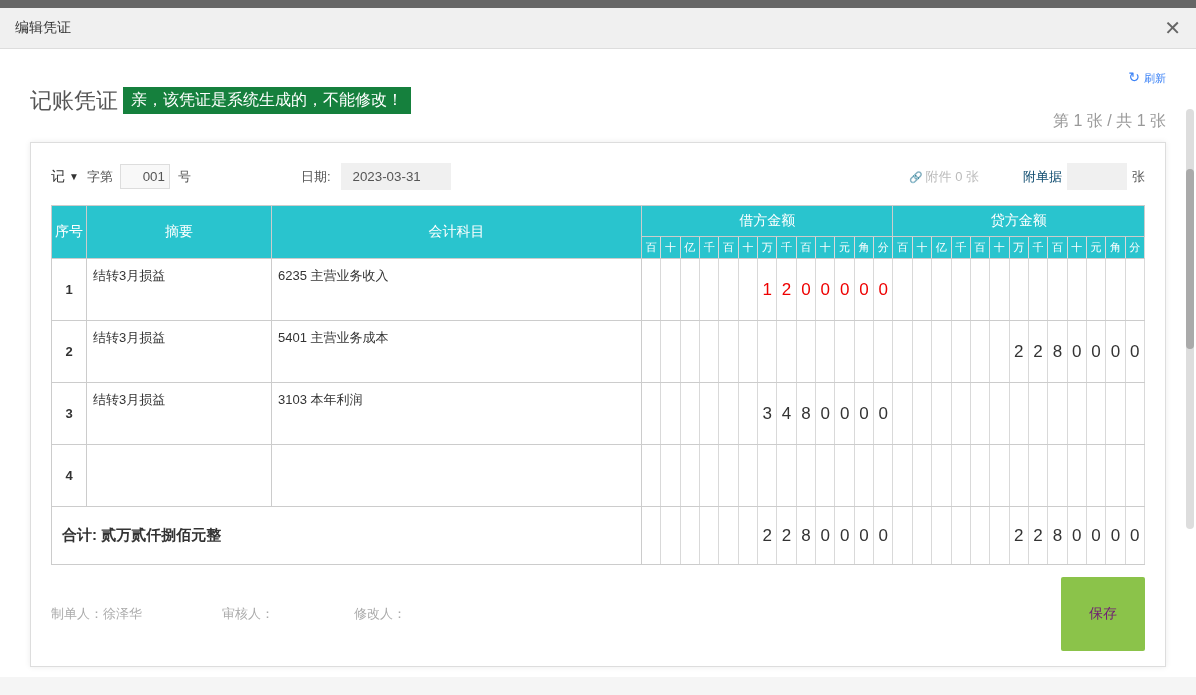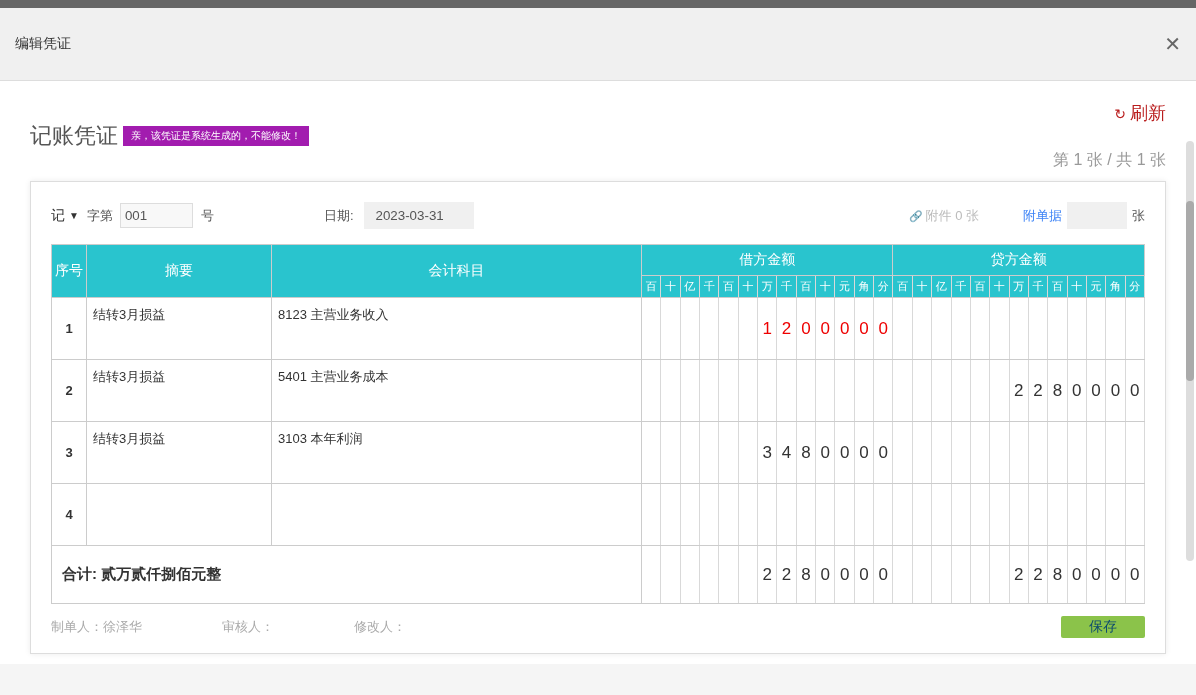--- a/index.html
+++ b/index.html
@@ -2,63 +2,63 @@
 <html><head>
   <meta charset="utf-8">
   <style>
     * { box-sizing: border-box; margin: 0; padding: 0; }
     body { font-family: "Microsoft YaHei", Arial, sans-serif; background: #f5f5f5; font-size: 13px; color: #333; }
 
     .top-bar { height: 8px; background: #666; }
 
     .dialog-header {
       background: #f0f0f0;
-      padding: 24px 15px;
+      padding: 8px 15px;
       display: flex;
       justify-content: space-between;
       align-items: center;
       border-bottom: 1px solid #ddd;
     }
     .dialog-title { font-size: 14px; color: #333; }
     .close-btn { font-size: 20px; color: #666; cursor: pointer; font-weight: 300; }
 
     .content-wrap { padding: 20px 30px 10px; background: #fff; }
 
     .voucher-header { display: flex; align-items: center; justify-content: space-between; margin-bottom: 10px; }
     .voucher-header-left { display: flex; align-items: center; }
     .voucher-title { font-size: 22px; color: #555; font-weight: normal; margin-right: 5px; }
-    .warning-badge { background: #a21caf; color: #fff; padding: 3px 8px; font-size: 10px; }
+    .warning-badge { background: #15803d; color: #fff; padding: 3px 8px; font-size: 16px; }
 
     .header-right { text-align: right; }
-    .refresh-link { color: #b91c1c; font-size: 18px; cursor: pointer; }
+    .refresh-link { color: #3b82f6; font-size: 11px; cursor: pointer; }
     .refresh-link::before { content: "↻"; margin-right: 4px; font-size: 14px; }
     .page-info { color: #999; font-size: 16px; margin-top: 25px; }
 
     .voucher-card {
       border: 1px solid #ddd;
       box-shadow: 0 0 6px rgba(0,0,0,0.08);
       background: #fff;
       padding: 20px 20px 15px;
       margin-top: 5px;
     }
 
     .voucher-top-row { display: flex; align-items: center; margin-bottom: 15px; }
     .ji-label { font-size: 14px; color: #333; }
     .dropdown-arrow { margin: 0 8px 0 4px; font-size: 10px; }
     .zidi-label { color: #555; margin-right: 7px; }
-    .num-input { width: 73px; text-align: left; border: 1px solid #ddd; background: #f8f8f8; padding: 4px; color: #555; }
+    .num-input { width: 50px; text-align: right; border: 1px solid #ddd; background: #f8f8f8; padding: 4px; color: #555; }
     .hao-label { color: #555; margin-left: 8px; }
     .date-wrap { margin-left: 110px; display: flex; align-items: center; }
     .date-label { color: #555; margin-right: 10px; }
     .date-input { background: #f0f0f0; border: none; padding: 6px 12px; color: #555; width: 110px; }
 
     .attach-wrap { margin-left: auto; display: flex; align-items: center; color: #bbb; }
     .attach-link { color: #bbb; margin-right: 36px; }
     .attach-link::before { content: "🔗"; margin-right: 2px; font-size: 11px; }
-    .fudan-label { color: #3b82f6; margin-right: 5px; padding-left: 8px; }
+    .fudan-label { color: #0c4a6e; margin-right: 5px; padding-left: 8px; }
     .fudan-input { width: 60px; background: #f0f0f0; border: none; padding: 6px 4px; }
     .zhang-label { color: #555; margin-left: 5px; }
 
     
     .voucher-table { width: 100%; border-collapse: collapse; table-layout: fixed; }
     .voucher-table th, .voucher-table td { border: 1px solid #ccc; }
 
     .thead-row1 th { background: #29c4ce; color: #fff; font-weight: normal; text-align: center; padding: 6px 0; font-size: 14px; }
     .thead-row2 th { background: #29c4ce; color: #fff; font-weight: normal; text-align: center; font-size: 11px; padding: 3px 0; }
 
@@ -77,21 +77,21 @@
     
     .voucher-table td.digit-cell, .voucher-table th.unit-h { border-left: 1px solid #d9d9d9; border-right: 1px solid #d9d9d9; }
     .sep-blue-l { border-left: 1px solid #5aa0e8 !important; }
     .sep-red-l { border-left: 1px solid #e88 !important; }
 
     .total-row td { height: 58px; }
     .total-label { padding: 0 10px; font-size: 15px; font-weight: bold; }
 
     .footer-row { display: flex; margin-top: 12px; align-items: center; color: #aaa; font-size: 13px; }
     .footer-row .f-item { margin-right: 80px; }
-    .save-btn { margin-left: auto; background: #8bc34a; color: #0c4a6e; border: none; padding: 2px 28px; font-size: 14px; cursor: pointer; border-radius: 2px; }
+    .save-btn { margin-left: auto; background: #8bc34a; color: #701a75; border: none; padding: 28px 28px; font-size: 14px; cursor: pointer; border-radius: 2px; }
 
     .scrollbar-stub { position: absolute; right: 2px; top: 60px; width: 8px; height: 420px; background: #ddd; border-radius: 4px; }
     .scrollbar-thumb { width: 8px; height: 180px; background: #aaa; border-radius: 4px; margin-top: 60px; }
   </style>
 </head>
 <body>
 
 <div class="top-bar"></div>
 
 <div class="dialog-header">
@@ -176,21 +176,21 @@
             <th class="unit-h">十</th>
             <th class="unit-h">元</th>
             <th class="unit-h sep-red-l">角</th>
             <th class="unit-h">分</th>
           </tr>
       </thead>
       <tbody id="voucher-body">
           <tr class="data-row">
             <td class="seq-cell">1</td>
             <td class="summary-cell">结转3月损益</td>
-            <td class="subject-cell">8123 主营业务收入</td>
+            <td class="subject-cell">6235 主营业务收入</td>
             <td class="digit-cell red"></td>
             <td class="digit-cell red"></td>
             <td class="digit-cell red"></td>
             <td class="digit-cell sep-blue-l red"></td>
             <td class="digit-cell red"></td>
             <td class="digit-cell red"></td>
             <td class="digit-cell red">1</td>
             <td class="digit-cell sep-blue-l red">2</td>
             <td class="digit-cell red">0</td>
             <td class="digit-cell red">0</td>

